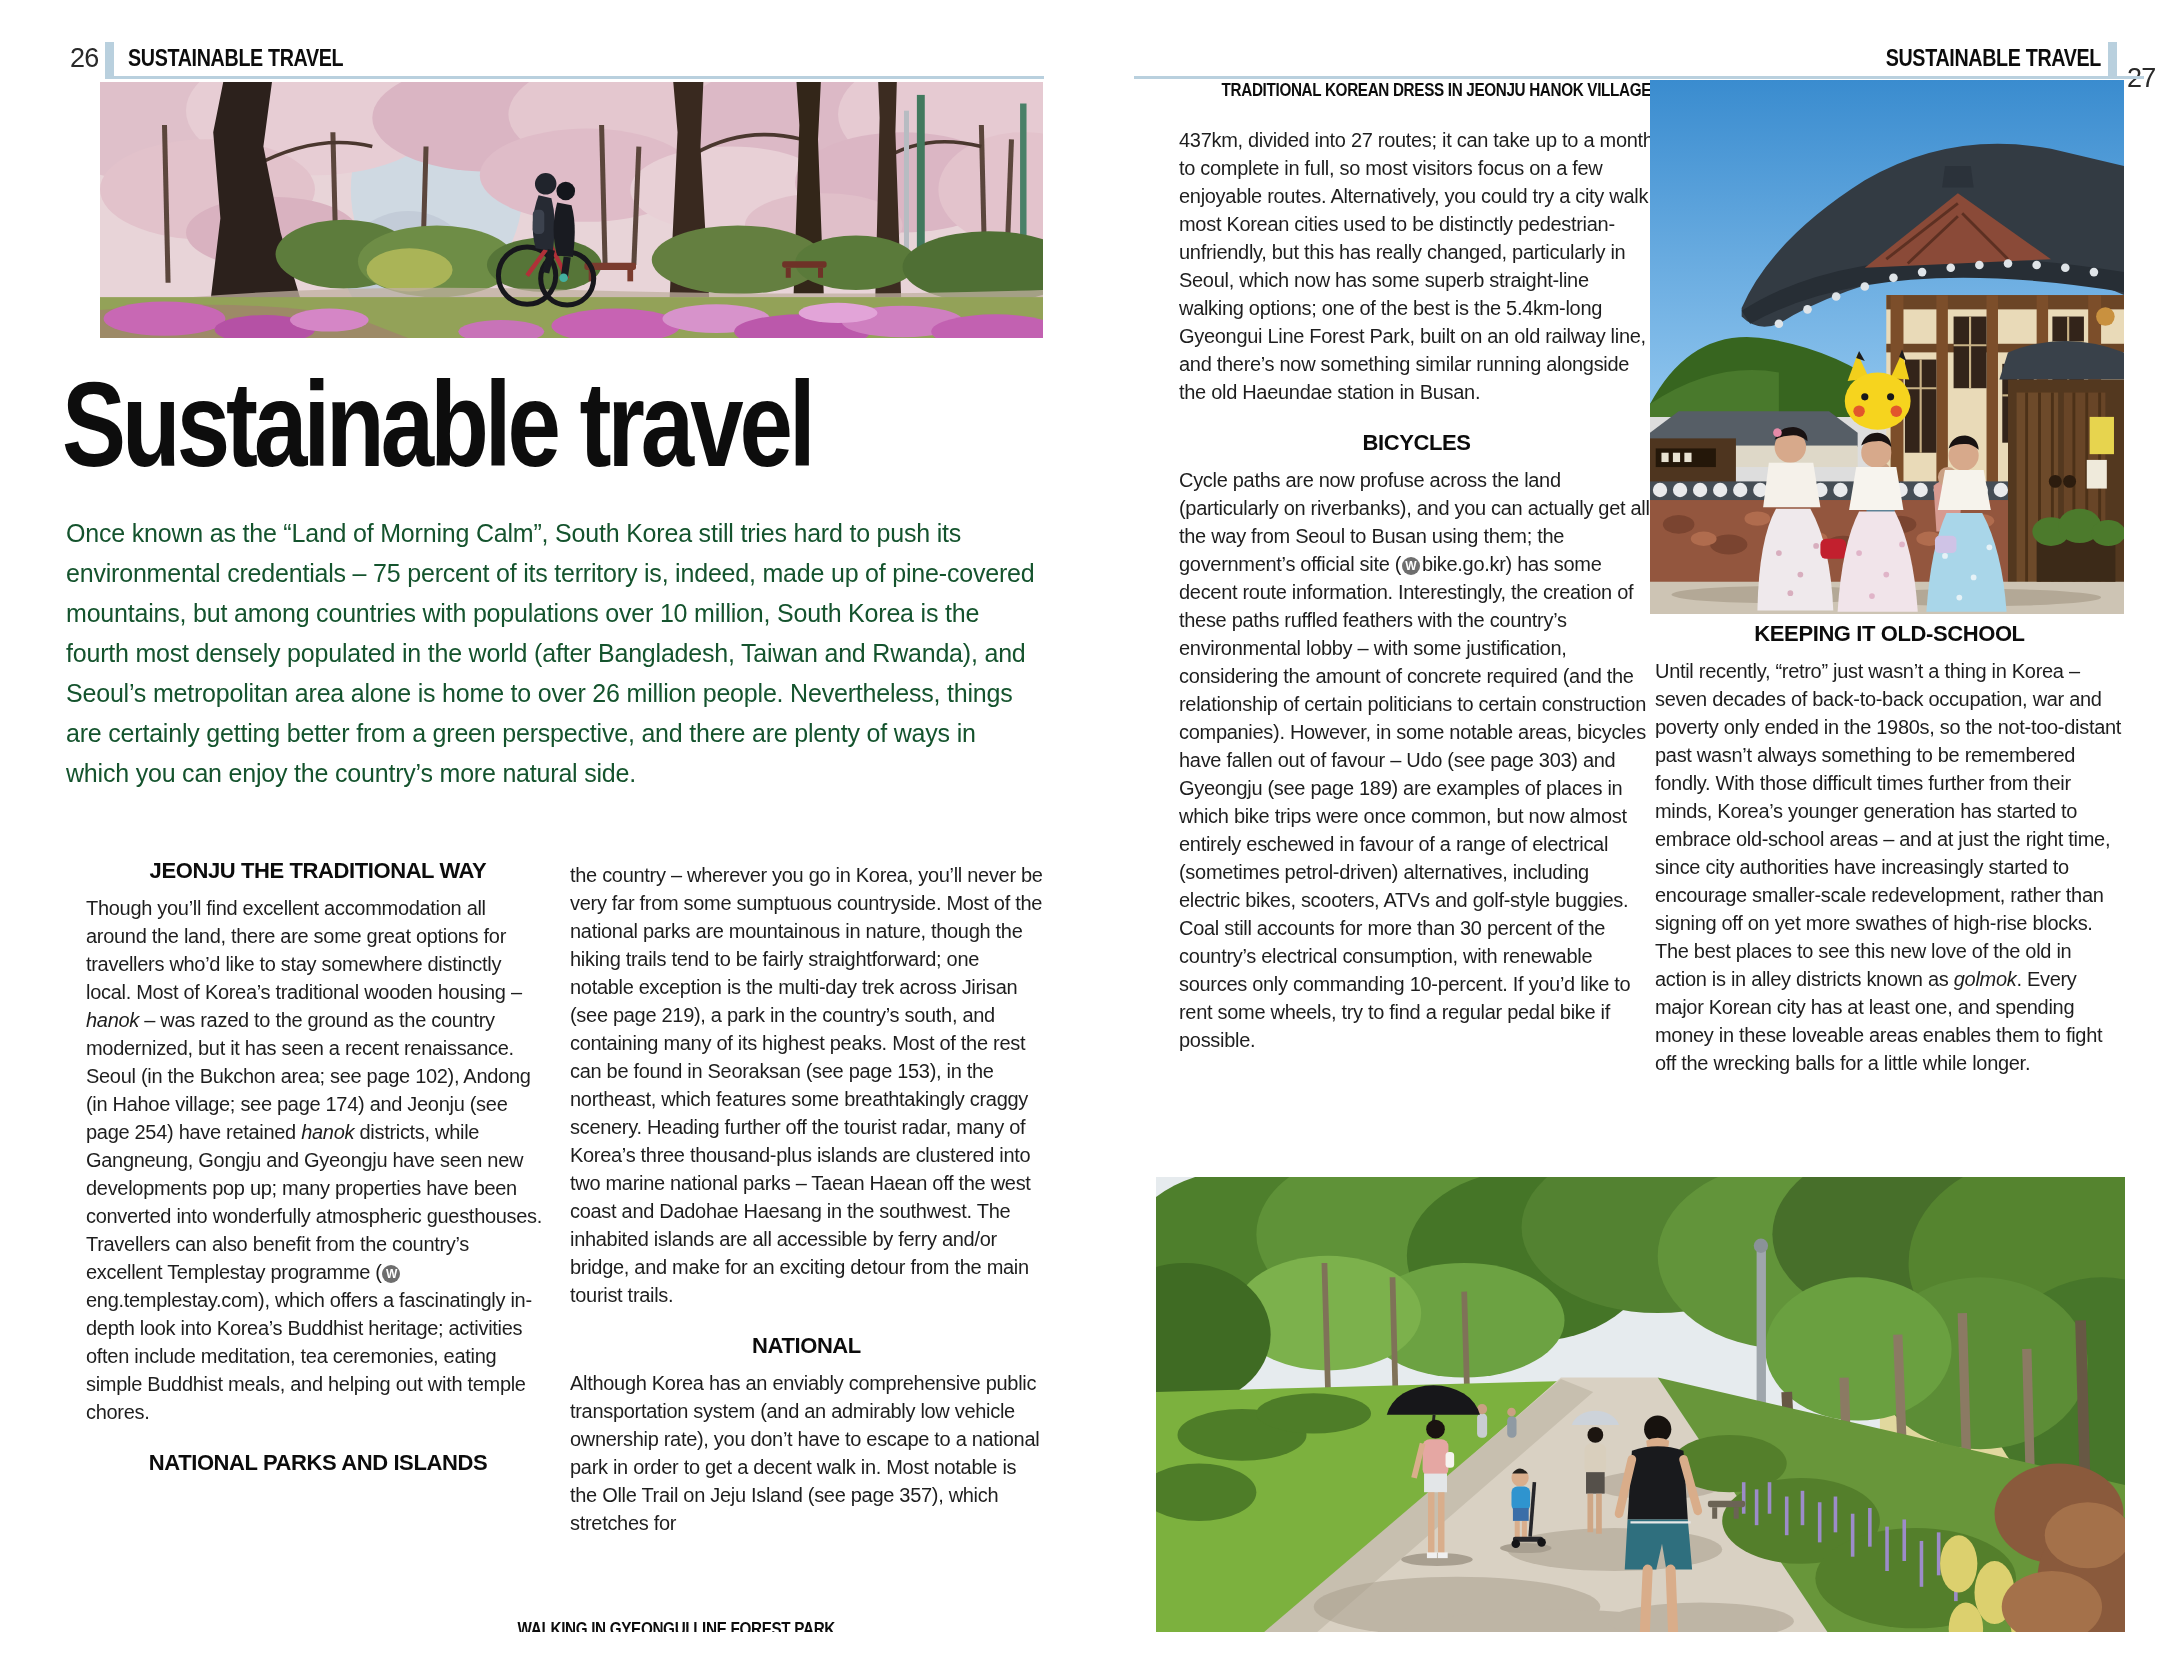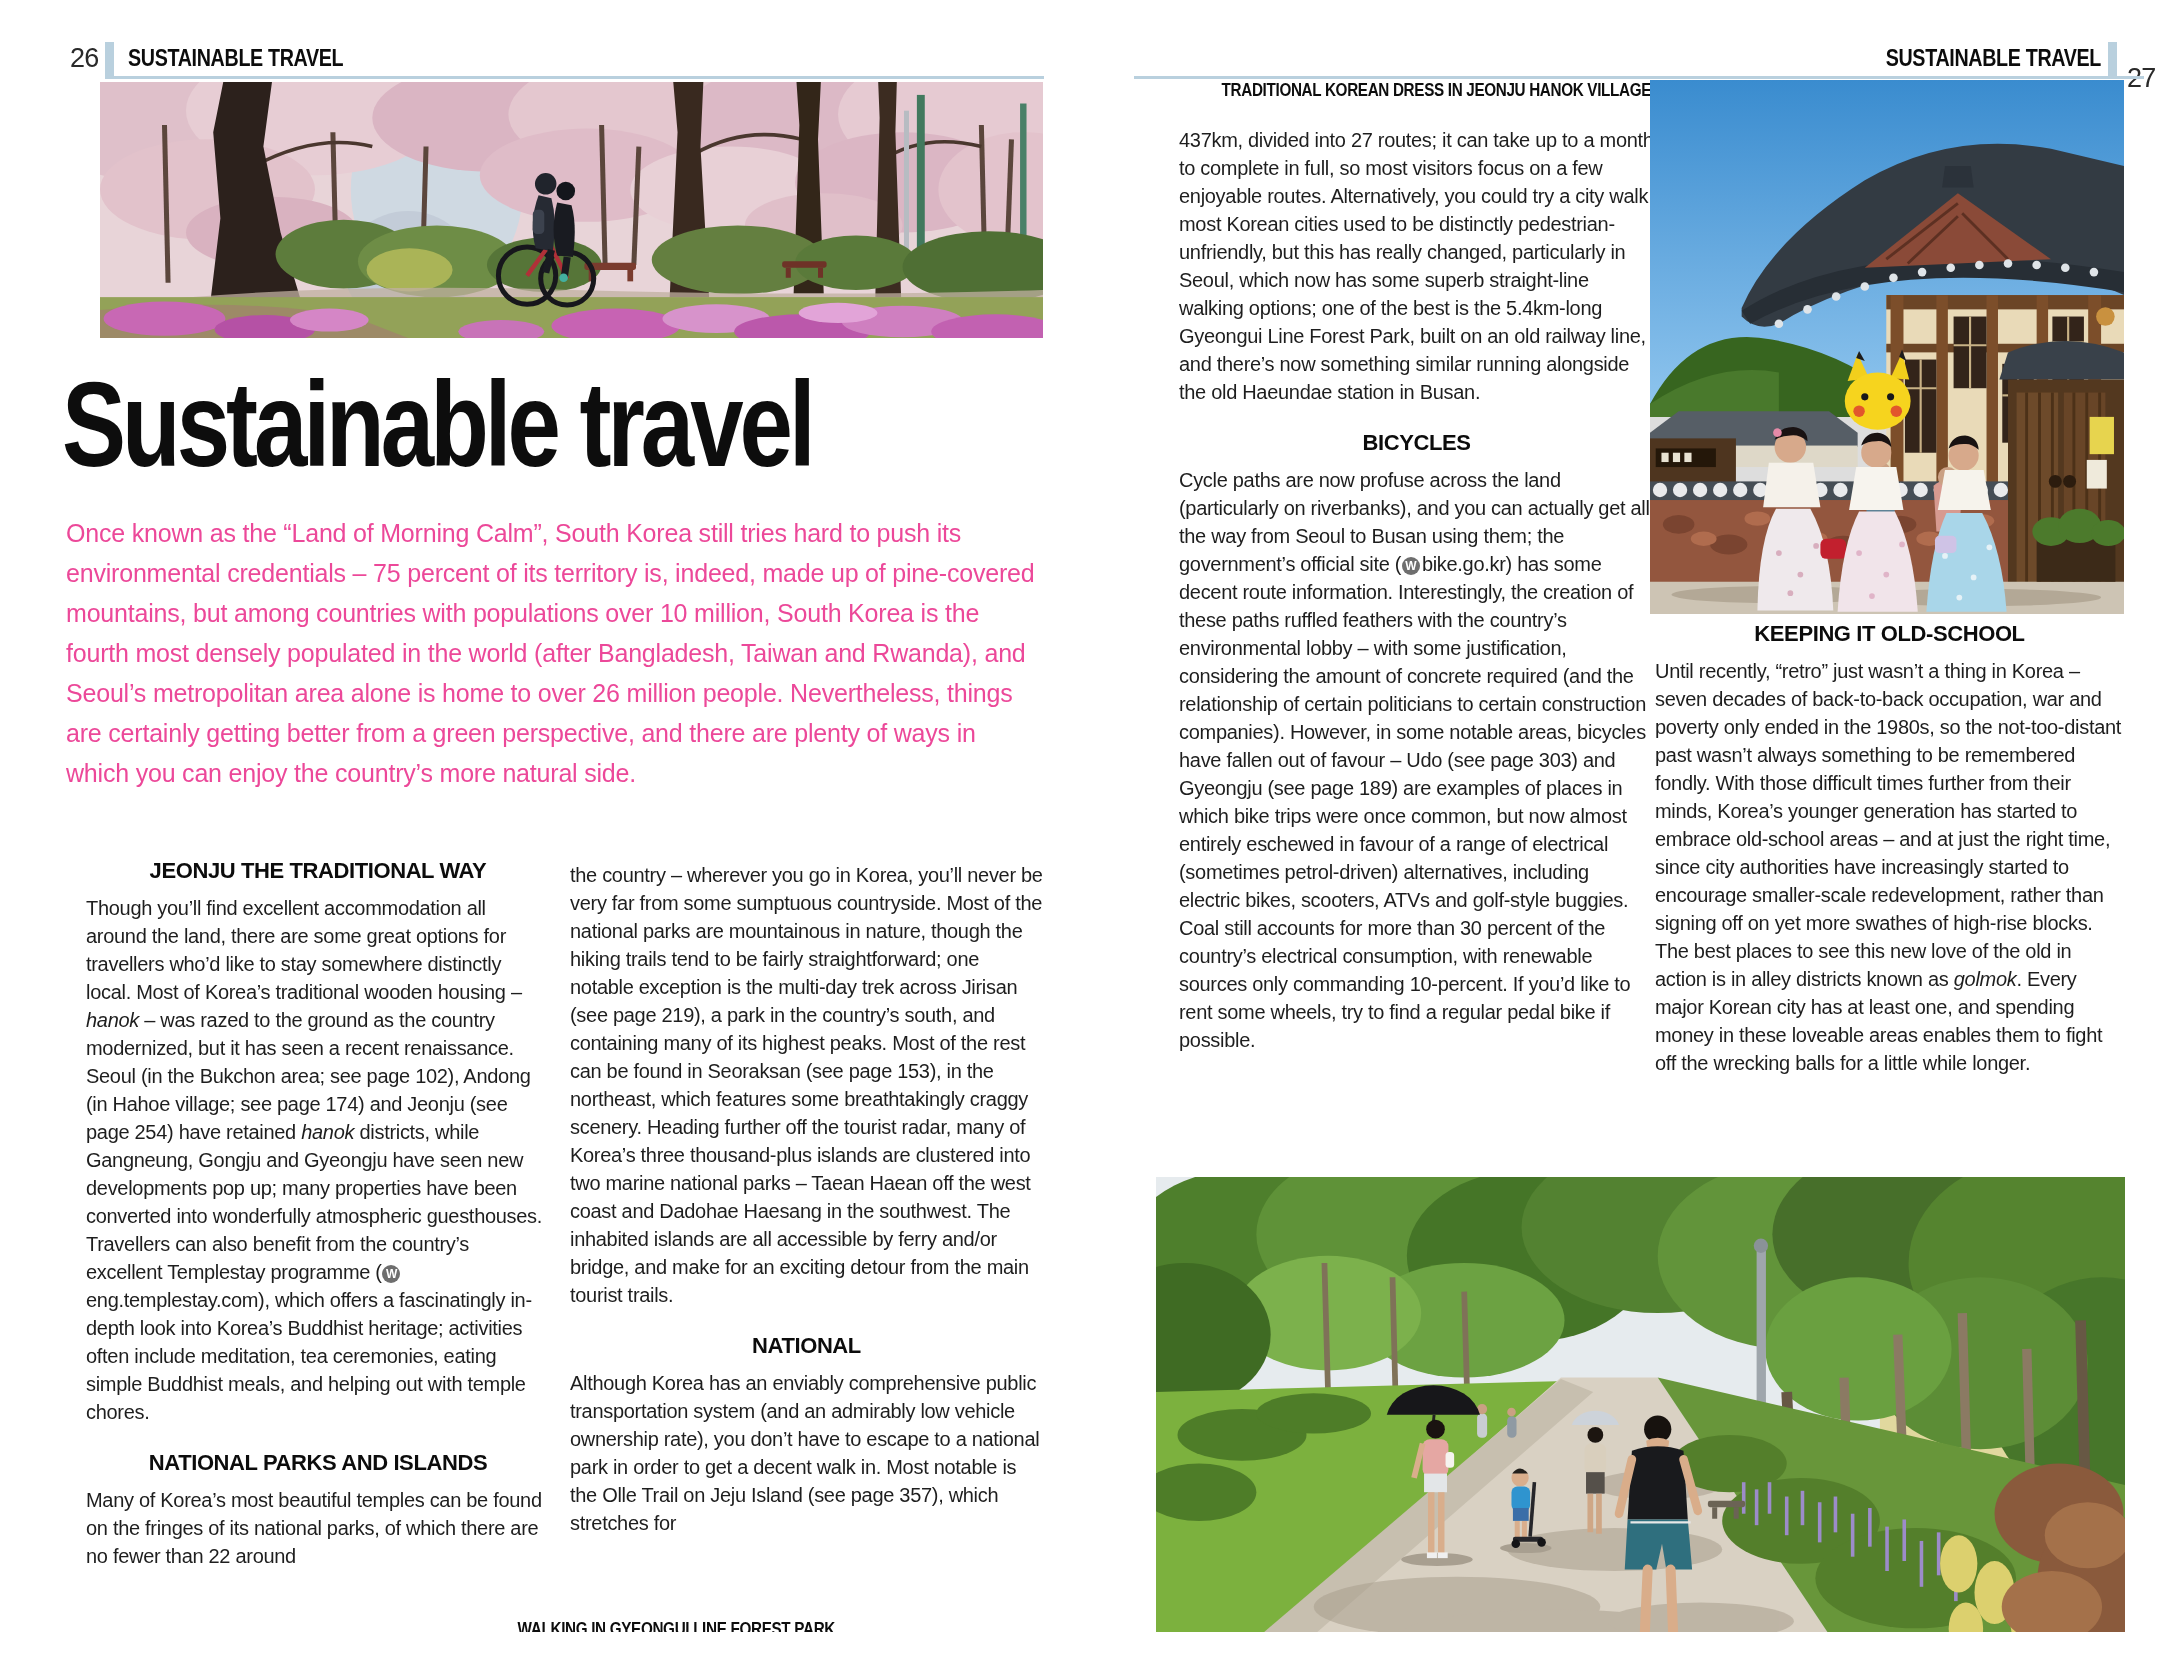--- a/index.html
+++ b/index.html
@@ -8,21 +8,21 @@
   .abs{position:absolute;}
   
   .pgnum{font-size:27px;font-weight:300;color:#2a2a2a;letter-spacing:-0.7px;}
   .hdr-title{font-size:24px;font-weight:800;letter-spacing:-0.4px;color:#0c0c0c;white-space:nowrap;}
   .hdr-bar{width:9.3px;height:36px;background:#b9d0de;}
   .hdr-rule{height:2.9px;background:#b9d0de;}
   
   .title{font-size:120px;line-height:115px;font-weight:800;letter-spacing:-5px;color:#0d0d0d;
          transform:scaleX(.8);transform-origin:0 0;white-space:nowrap;margin:0;}
   
-  .intro{font-size:25px;line-height:40px;letter-spacing:-0.2px;color:#ec4899;margin:0;}
+  .intro{font-size:25px;line-height:40px;letter-spacing:-0.2px;color:#14532d;margin:0;}
   
   .col{position:absolute;}
   .shead{font-size:22px;font-weight:800;letter-spacing:-0.4px;color:#0c0c0c;margin:0 0 10px 0;text-align:center;}
   .mt{margin-top:24px;}
   .bp{font-size:20px;line-height:28px;letter-spacing:-0.3px;color:#1e1e1e;margin:0;}
   .bp em{font-style:italic;}
   .wicon{display:inline-block;width:18px;height:18px;border-radius:50%;background:#6e6e6e;color:#fff;
          font-size:12px;font-weight:700;line-height:18px;text-align:center;vertical-align:0.7px;margin:0 2.1px 0 0.7px;}
   
   .caption{font-size:18.6px;font-weight:600;letter-spacing:-0.4px;color:#0d0d0d;white-space:nowrap;}
@@ -138,21 +138,20 @@
     </svg>
   </div>
 
   <h1 class="abs title" style="left:62px;top:367px;">Sustainable travel</h1>
   <p class="abs intro" style="left:66px;top:513px;width:969px;">Once known as the “Land of Morning Calm”, South Korea still tries hard to push its environmental credentials – 75 percent of its territory is, indeed, made up of pine-covered mountains, but among countries with populations over 10 million, South Korea is the fourth most densely populated in the world (after Bangladesh, Taiwan and Rwanda), and Seoul’s metropolitan area alone is home to over 26 million people. Nevertheless, things are certainly getting better from a green perspective, and there are plenty of ways in which you can enjoy the country’s more natural side.</p>
 
   <div class="col" style="left:86px;top:858px;width:464px;">
     <h2 class="shead">JEONJU THE TRADITIONAL WAY</h2>
     <p class="bp">Though you’ll find excellent accommodation all around the land, there are some great options for travellers who’d like to stay somewhere distinctly local. Most of Korea’s traditional wooden housing – <em>hanok</em> – was razed to the ground as the country modernized, but it has seen a recent renaissance. Seoul (in the Bukchon area; see page 102), Andong (in Hahoe village; see page 174) and Jeonju (see page 254) have retained <em>hanok</em> districts, while Gangneung, Gongju and Gyeongju have seen new developments pop up; many properties have been converted into wonderfully atmospheric guesthouses. Travellers can also benefit from the country’s excellent Templestay programme (<span class="wicon">W</span>eng.templestay.com), which offers a fascinatingly in-depth look into Korea’s Buddhist heritage; activities often include meditation, tea ceremonies, eating simple Buddhist meals, and helping out with temple chores.</p>
     <h2 class="shead mt">NATIONAL PARKS AND ISLANDS</h2>
-    <p class="bp">Many of Korea’s most beautiful temples can be found on the fringes of its national parks, of which there are no fewer than 22 around</p>
   </div>
 
   <div class="col" style="left:570px;top:861px;width:473px;">
     <p class="bp">the country – wherever you go in Korea, you’ll never be very far from some sumptuous countryside. Most of the national parks are mountainous in nature, though the hiking trails tend to be fairly straightforward; one notable exception is the multi-day trek across Jirisan (see page 219), a park in the country’s south, and containing many of its highest peaks. Most of the rest can be found in Seoraksan (see page 153), in the northeast, which features some breathtakingly craggy scenery. Heading further off the tourist radar, many of Korea’s three thousand-plus islands are clustered into two marine national parks – Taean Haean off the west coast and Dadohae Haesang in the southwest. The inhabited islands are all accessible by ferry and/or bridge, and make for an exciting detour from the main tourist trails.</p>
     <h2 class="shead mt">NATIONAL</h2>
     <p class="bp">Although Korea has an enviably comprehensive public transportation system (and an admirably low vehicle ownership rate), you don’t have to escape to a national park in order to get a decent walk in. Most notable is the Olle Trail on Jeju Island (see page 357), which stretches for</p>
   </div>
 
   <div class="abs caption cond-r" style="left:86px;top:1618px;width:749px;text-align:right;">WALKING IN GYEONGUI LINE FOREST PARK</div>
 

